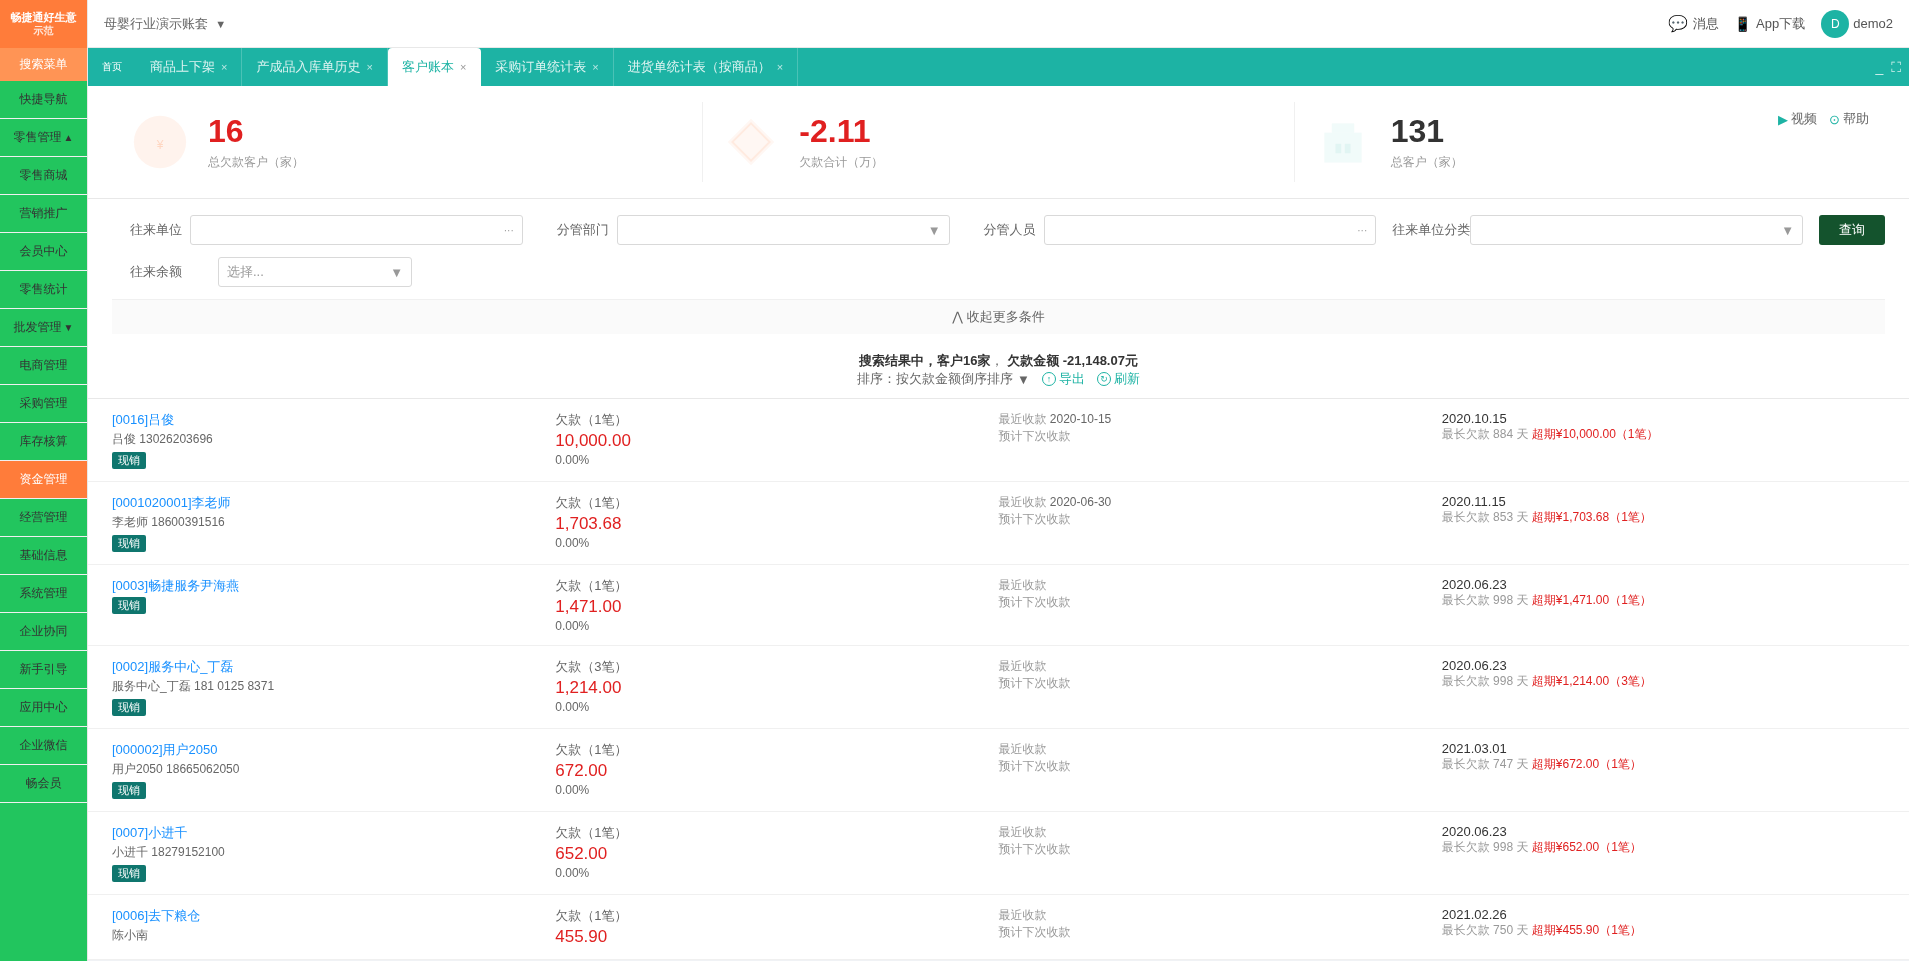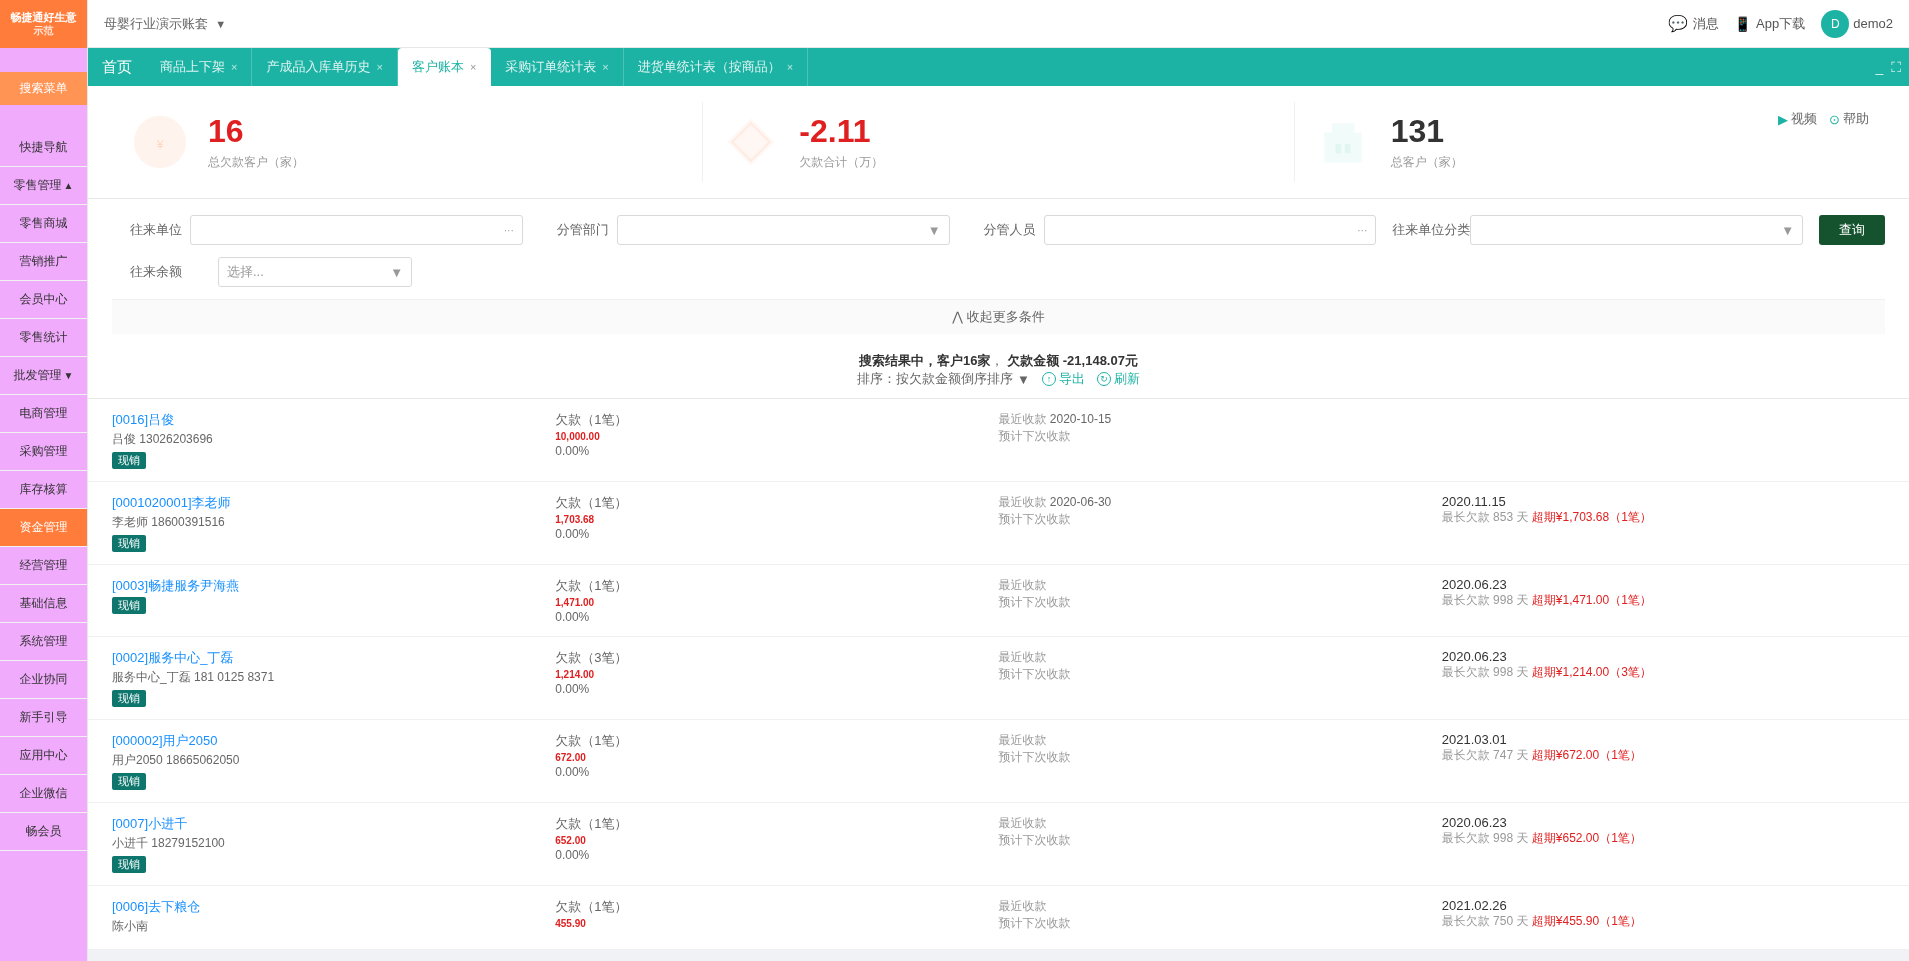--- a/index.html
+++ b/index.html
@@ -1,19 +1,19 @@
 <!DOCTYPE html>
 <html><head>
   <meta charset="utf-8">
   <style>
     * { box-sizing: border-box; margin: 0; padding: 0; font-family: 'Microsoft YaHei', Arial, sans-serif; font-size: 13px; }
     body { background: #f5f5f5; display: flex; height: 961px; overflow: hidden; }
 
     
-    .sidebar { width: 88px; background: #f0abfc; display: flex; flex-direction: column; border-right: 1px solid #e8e8e8; flex-shrink: 0; gap: 24px; }
+    .sidebar { width: 88px; background: #22c55e; display: flex; flex-direction: column; border-right: 1px solid #e8e8e8; flex-shrink: 0; }
     .sidebar-logo { background: #ff7c3a; height: 48px; display: flex; align-items: center; justify-content: center; color: #fff; font-size: 12px; font-weight: bold; padding: 4px; text-align: center; line-height: 1.2; }
     .sidebar-search { background: #ff9455; color: #fff; padding: 8px 4px; text-align: center; font-size: 12px; cursor: pointer; }
     .sidebar-nav { flex: 1; overflow-y: auto; }
     .sidebar-nav-item { padding: 10px 4px; text-align: center; font-size: 12px; color: #333; cursor: pointer; border-bottom: 1px solid #f0f0f0; }
     .sidebar-nav-item.active { background: #ff7c3a; color: #fff; }
     .sidebar-nav-item.has-arrow { display: flex; align-items: center; justify-content: center; gap: 2px; }
 
     
     .main { flex: 1; display: flex; flex-direction: column; overflow: hidden; }
 
@@ -22,21 +22,21 @@
     .topbar-left { color: #666; font-size: 12px; }
     .topbar-right { display: flex; align-items: center; gap: 16px; font-size: 13px; color: #555; }
     .topbar-right-item { display: flex; align-items: center; gap: 4px; cursor: pointer; }
 
     
     .tabs { background: #1db3a4; display: flex; align-items: center; height: 38px; flex-shrink: 0; }
     .tab { padding: 0 14px; height: 38px; display: flex; align-items: center; gap: 6px; color: rgba(255,255,255,0.85); font-size: 13px; cursor: pointer; white-space: nowrap; border-right: 1px solid rgba(255,255,255,0.2); }
     .tab.active { background: #fff; color: #1db3a4; border-radius: 4px 4px 0 0; }
     .tab .close-x { font-size: 11px; color: rgba(255,255,255,0.7); cursor: pointer; }
     .tab.active .close-x { color: #999; }
-    .tab-home { padding: 0 14px; color: #fff; font-size: 15px; cursor: pointer; height: 26px; display: flex; align-items: center; }
+    .tab-home { padding: 0 14px; color: #fff; font-size: 10px; cursor: pointer; height: 26px; display: flex; align-items: center; }
     .tabs-spacer { flex: 1; }
     .tabs-actions { display: flex; align-items: center; gap: 8px; padding-right: 8px; color: rgba(255,255,255,0.8); font-size: 16px; cursor: pointer; }
 
     
     .content { flex: 1; overflow-y: auto; background: #f0f2f5; padding: 0; }
 
     
     .stats-row { background: #fff; display: flex; padding: 16px 24px; gap: 0; border-bottom: 1px solid #e8e8e8; }
     .stat-card { flex: 1; display: flex; align-items: center; gap: 16px; padding: 8px 16px; border-right: 1px solid #f0f0f0; }
     .stat-card:last-child { border-right: none; }
@@ -71,21 +71,21 @@
     .result-btn { display: flex; align-items: center; gap: 3px; cursor: pointer; }
     .result-btn .circle { width: 14px; height: 14px; border-radius: 50%; border: 1px solid #aaa; display: flex; align-items: center; justify-content: center; font-size: 9px; }
 
     
     .table-wrapper { background: #fff; margin: 0; }
     .table-header { display: grid; grid-template-columns: 2fr 2fr 2fr 2fr; padding: 10px 24px; background: #fafafa; border-bottom: 1px solid #e8e8e8; font-size: 13px; color: #666; font-weight: bold; }
     .table-row { display: grid; grid-template-columns: 2fr 2fr 2fr 2fr; padding: 12px 24px; border-bottom: 1px solid #f0f0f0; align-items: start; }
     .customer-name { color: #1890ff; font-size: 13px; cursor: pointer; }
     .customer-sub { color: #666; font-size: 12px; margin: 2px 0; }
     .badge-green { background: #0f766e; color: #fff; font-size: 11px; padding: 1px 6px; border-radius: 2px; display: inline-block; margin-top: 2px; }
-    .amount-red { color: #e02020; font-size: 10px; font-weight: bold; }
+    .amount-red { color: #e02020; font-size: 17px; font-weight: normal; }
     .amount-pct { color: #666; font-size: 12px; }
     .overdue-red { color: #e02020; font-size: 12px; cursor: pointer; }
     .collect-date { color: #666; font-size: 12px; }
     .collect-label { color: #999; font-size: 12px; }
     .overdue-date { color: #333; font-size: 13px; }
     .overdue-days { color: #999; font-size: 12px; }
     .debt-col { display: flex; flex-direction: column; gap: 2px; }
     .debt-count { color: #666; font-size: 13px; }
   </style>
 </head>
@@ -305,20 +305,24 @@
         </div>
         <div class="debt-col">
           <div class="debt-count">欠款（1笔）</div>
           <div class="amount-red">10,000.00</div>
           <div class="amount-pct">0.00%</div>
         </div>
         <div>
           <div class="collect-label">最近收款 <span class="collect-date">2020-10-15</span></div>
           <div class="collect-label">预计下次收款</div>
         </div>
+        <div>
+          <div class="overdue-date">2020.10.15</div>
+          <div class="overdue-days">最长欠款 884 天 <span class="overdue-red">超期¥10,000.00（1笔）</span></div>
+        </div>
       </div>
 
       <div class="table-row">
         <div>
           <div class="customer-name">[0001020001]李老师</div>
           <div class="customer-sub">李老师 18600391516</div>
           <span class="badge-green">现销</span>
         </div>
         <div class="debt-col">
           <div class="debt-count">欠款（1笔）</div>

